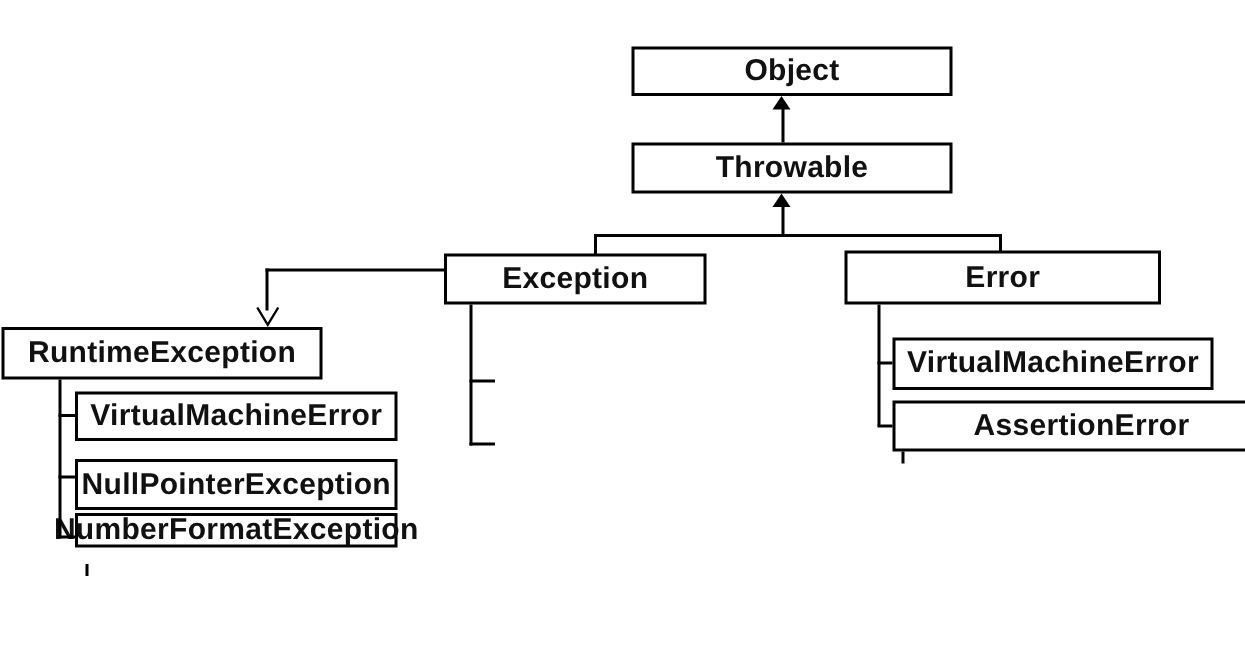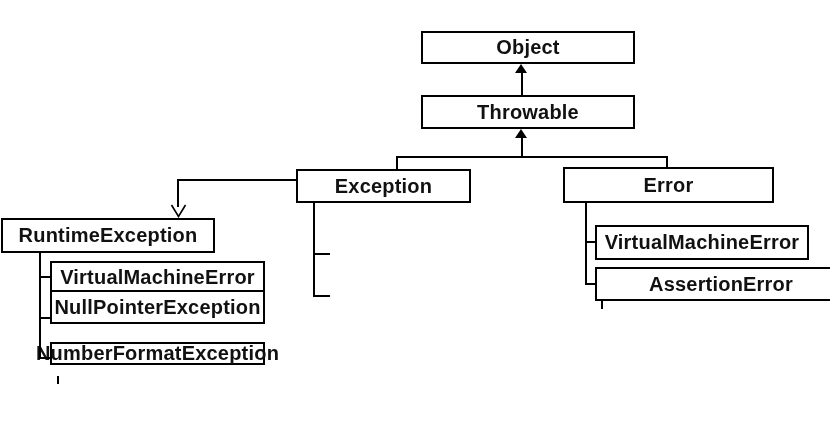--- a/index.html
+++ b/index.html
@@ -21,21 +21,21 @@
   }
   .openarrow{position:absolute;}
 
   
   #n-object      {left:421px;top:31px; width:214px;height:33px}
   #n-throwable   {left:421px;top:95px; width:214px;height:34px}
   #n-exception   {left:296px;top:169px;width:175px;height:34px}
   #n-error       {left:563px;top:167px;width:211px;height:36px}
   #n-runtime     {left:1px;  top:218px;width:214px;height:35px}
   #n-arithmetic  {left:50px; top:261px;width:215px;height:33px}
-  #n-nullpointer {left:50px; top:290px;width:215px;height:34px}
+  #n-nullpointer {left:50px; top:306px;width:215px;height:34px}
   #n-numberformat{left:50px; top:342px;width:215px;height:23px}
   #n-io          {left:330px;top:236px;width:212px;height:36px}
   #n-sql         {left:330px;top:278px;width:212px;height:37px}
   #n-vm          {left:595px;top:225px;width:214px;height:35px}
   #n-assertion   {left:595px;top:267px;width:252px;height:34px}
 
   
   #l-throwable-object {left:521px;top:71px; width:2px;  height:24px}
   #a-object           {left:515px;top:64px}
   #l-group-throwable  {left:521px;top:138px;width:2px;  height:19px}

